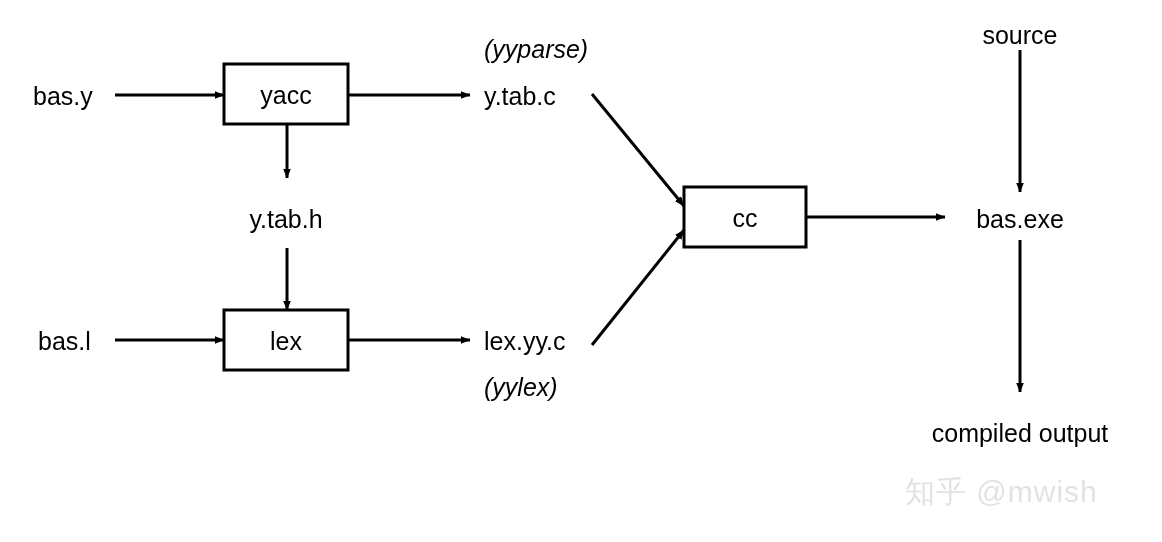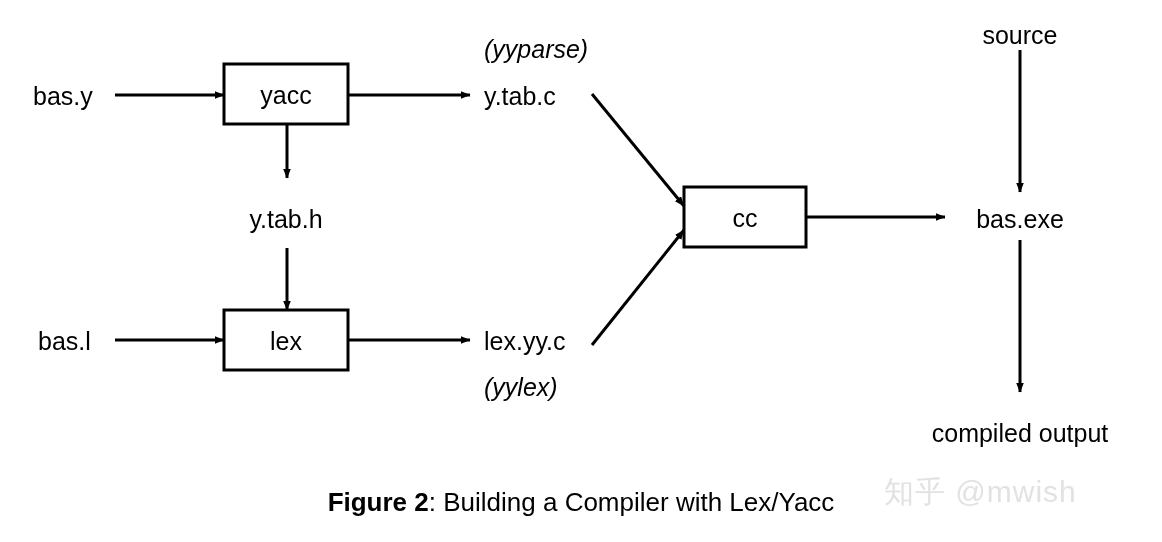--- a/index.html
+++ b/index.html
@@ -60,21 +60,21 @@
     font-size: 26px;
     font-family: "Liberation Sans", sans-serif;
     color: #000000;
     white-space: nowrap;
   }
   .caption-strong {
     font-weight: bold;
   }
   .watermark {
     position: absolute;
-    left: 884px;
+    left: 905px;
     top: 472px;
     font-family: "Liberation Sans", sans-serif;
     font-size: 30px;
     color: #e2e2e2;
     letter-spacing: 1px;
     white-space: nowrap;
     pointer-events: none;
   }
 </style>
 </head>
@@ -142,17 +142,14 @@
 
     <text class="text-label" x="1020" y="44" text-anchor="middle">source</text>
 
     <text class="text-label" x="1020" y="228" text-anchor="middle">bas.exe</text>
 
     <text class="text-label" x="1020" y="442" text-anchor="middle">compiled output</text>
   </svg>
 
   <div class="watermark">知乎 @mwish</div>
 
-  <div class="caption">
-    <span class="caption-strong">Figure 2</span><span>: Building a Compiler with Lex/Yacc</span>
-  </div>
 
 </div>
 
 </body></html>

